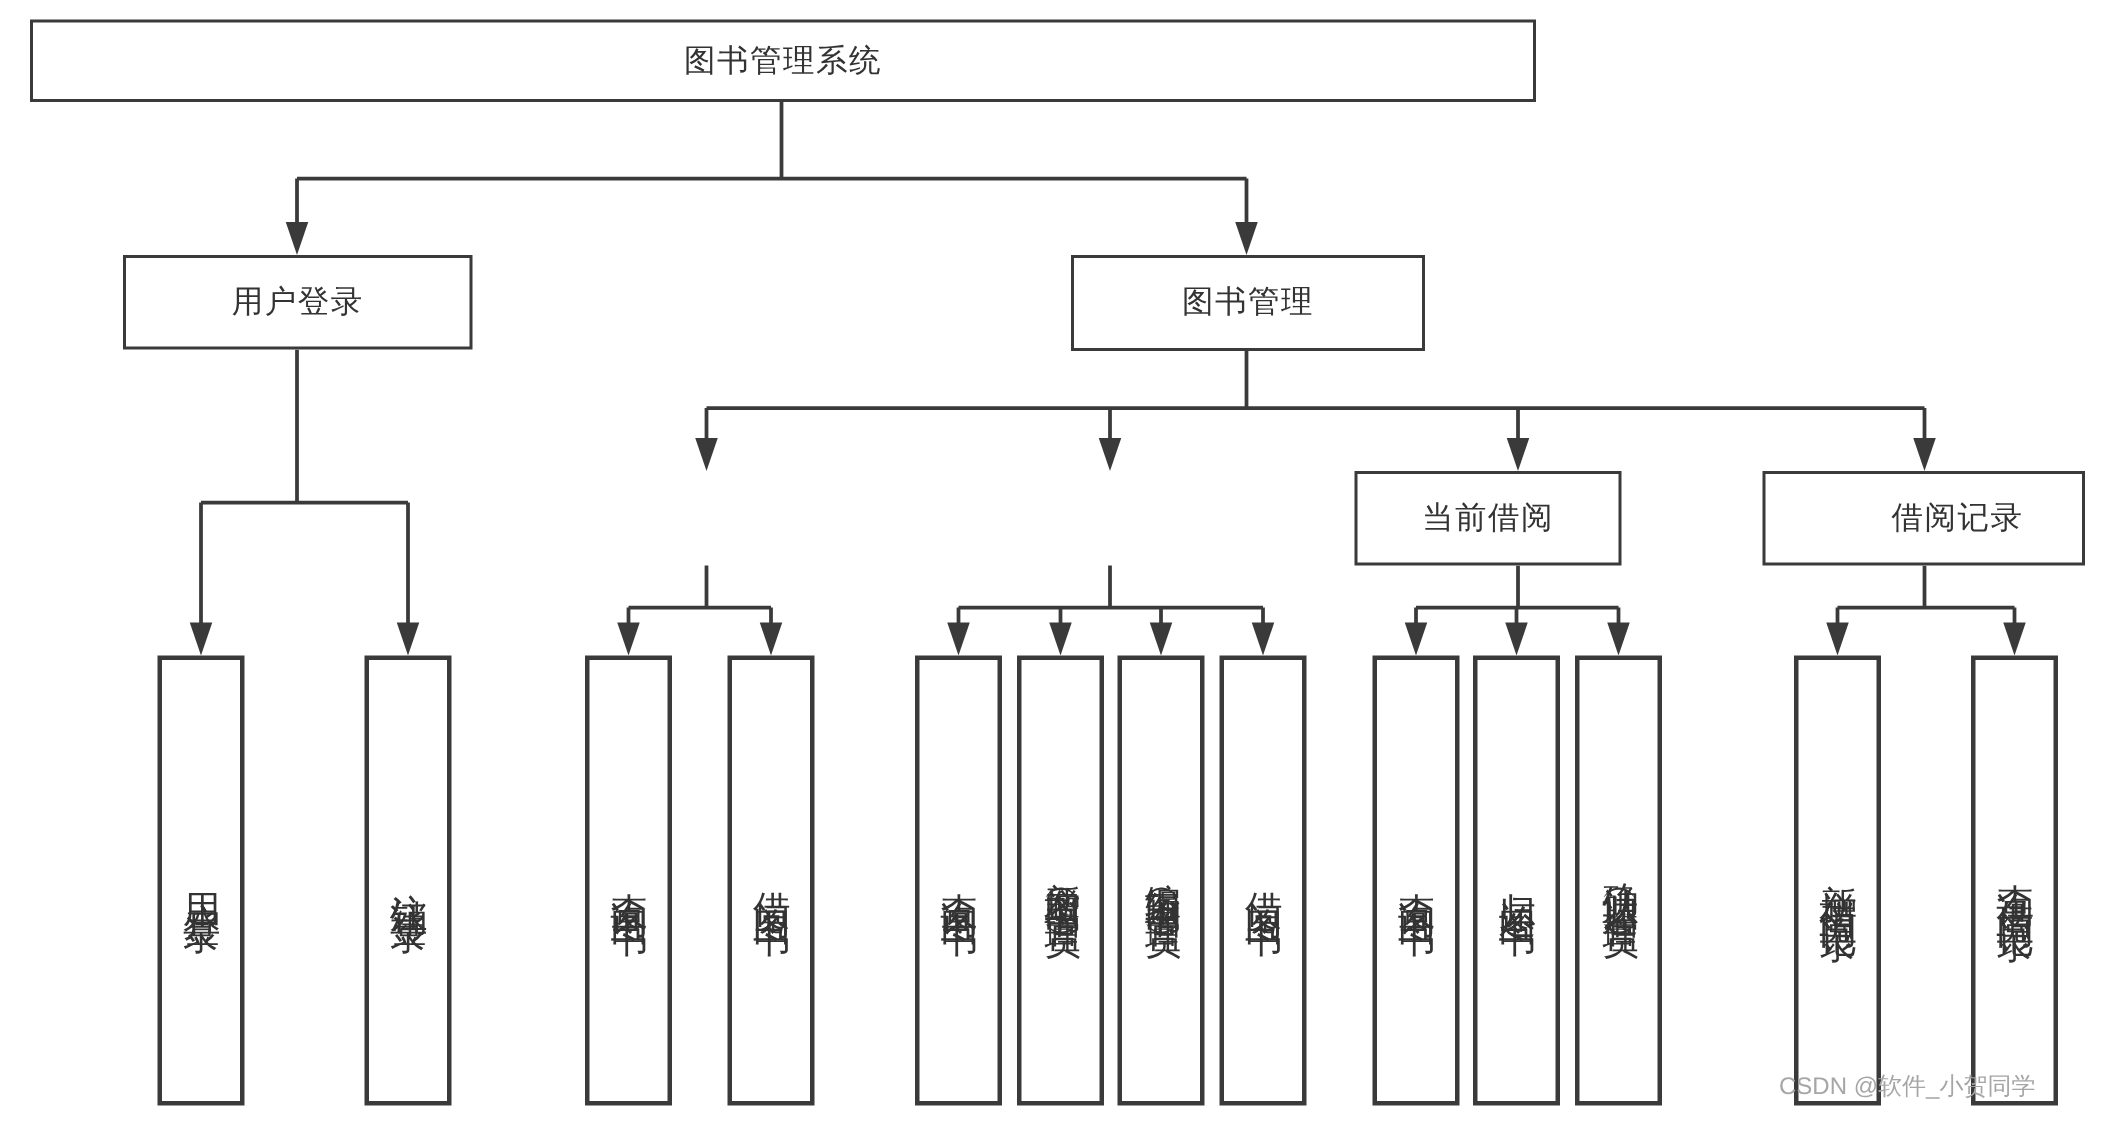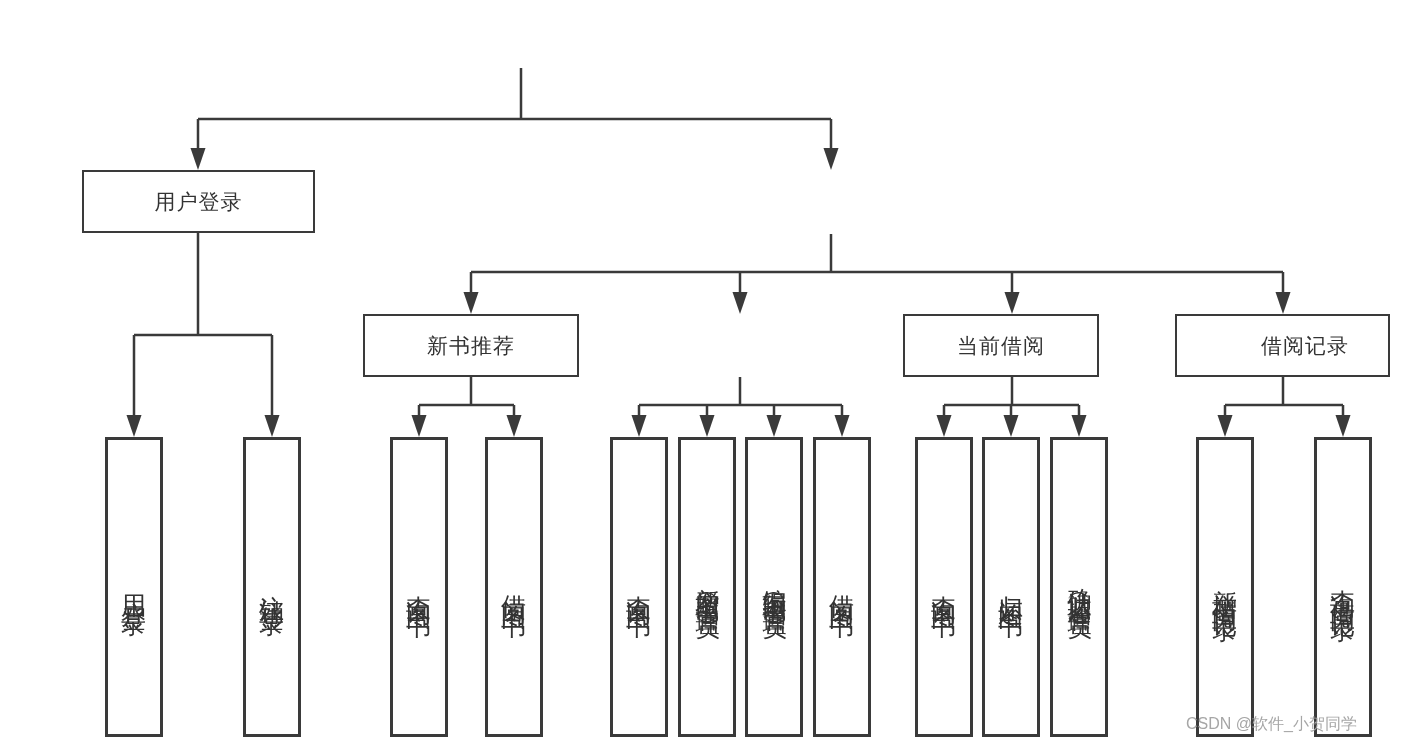--- a/index.html
+++ b/index.html
@@ -91,25 +91,26 @@
       <polygon points="774,437 766.5,415 781.5,415"></polygon>
       <polygon points="842,437 834.5,415 849.5,415"></polygon>
       <polygon points="944,437 936.5,415 951.5,415"></polygon>
       <polygon points="1011,437 1003.5,415 1018.5,415"></polygon>
       <polygon points="1079,437 1071.5,415 1086.5,415"></polygon>
       <polygon points="1225,437 1217.5,415 1232.5,415"></polygon>
       <polygon points="1343,437 1335.5,415 1350.5,415"></polygon>
     </g>
   </svg>
 
+  <div class="node hbox" style="left:20px; top:13px; width:1004px; height:55px;">图书管理系统</div>
 
   <div class="node hbox" style="left:82px; top:170px; width:233px; height:63px;">用户登录</div>
+  <div class="node hbox" style="left:714px; top:170px; width:236px; height:64px;">图书管理</div>
 
-  <div class="node hbox" style="left:363px; top:314px; width:216px; height:63px;">新书推荐</div>
-  <div class="node hbox" style="left:903px; top:314px; width:196px; height:63px;">当前借阅</div>
+  <div class="node hbox" style="left:903px; top:314px; width:178px; height:63px;">当前借阅</div>
   <div class="node hbox" style="left:1175px; top:314px; width:215px; height:63px;padding-left:45px;">借阅记录</div>
 
   <div class="node vbox" style="left:105px;">用户登录</div>
   <div class="node vbox" style="left:243px;">注销登录</div>
 
   <div class="node vbox" style="left:390px;">查询图书</div>
   <div class="node vbox" style="left:485px;">借阅图书</div>
 
   <div class="node vbox" style="left:610px;">查询图书</div>
   <div class="node vbox long" style="left:678px;">新增图书（管理员）</div>

